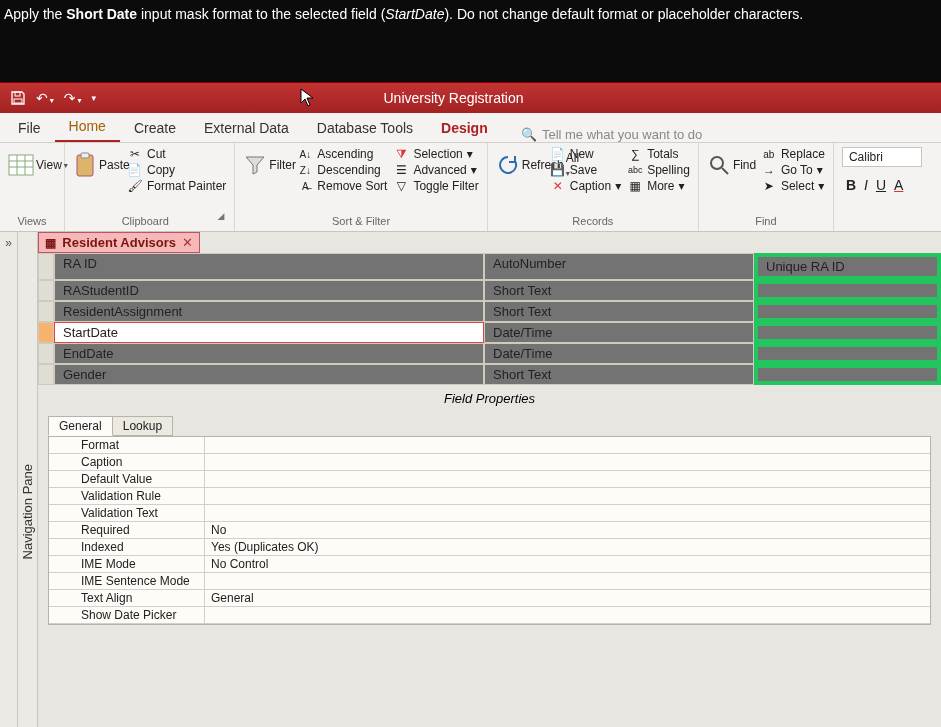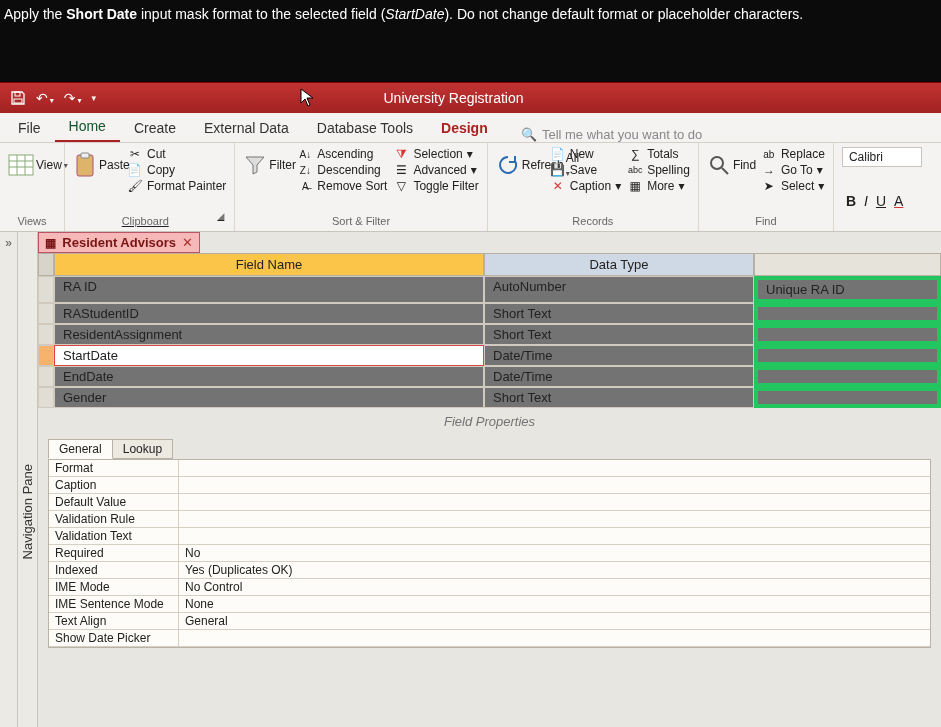--- a/index.html
+++ b/index.html
@@ -7,21 +7,21 @@
 .instruction-bar { color: #fff; padding: 6px 4px 60px 4px; font-size: 14px; }
 .cursor { position: absolute; left: 300px; top: 88px; font-size: 18px; color: #fff; text-shadow: 0 0 3px #000; }
 .app { background: #e9e8e6; border-top: 1px solid #8a0000; }
 .titlebar { background: linear-gradient(#c23333,#a22222); color: #fff; height: 30px; display: flex; align-items: center; }
 .qat { display: flex; align-items: center; gap: 10px; padding: 0 10px; }
 .qat-btn { color: #fff; font-size: 14px; }
 .qat .caret { font-size: 8px; margin-left:2px; }
 .title-text { flex: 1; text-align: center; font-size: 14px; }
 .tabs-row { background: #f5f3f1; display: flex; align-items: flex-end; border-bottom: 1px solid #d4cfc8; height: 30px; padding-left: 4px; }
 .menutab { padding: 6px 14px 6px 14px; font-size: 14px; color: #333; cursor: pointer; }
-.menutab.active-home { color: #14532d; border-bottom: 2px solid #a22; }
+.menutab.active-home { color: #a16207; border-bottom: 2px solid #a22; }
 .menutab.active-design { color: #a22; font-weight: 600; }
 .search-box { margin-left: 20px; display: flex; align-items: center; color: #888; font-size: 13px; }
 .search-box .mag { margin-right: 4px; }
 .ribbon { background: #f5f3f1; display: flex; border-bottom: 1px solid #c9c4bd; }
 .rgroup { border-right: 1px solid #dcd7cf; padding: 4px 8px 0 8px; display: flex; flex-direction: column; }
 .rgroup-body { flex: 1; display: flex; align-items: flex-start; gap: 6px; min-height: 66px; }
 .rgroup-label { text-align: center; font-size: 11px; color: #666; padding: 2px 0 4px 0; }
 .bigbtn { display: flex; flex-direction: row; align-items: center; justify-content: space-between; width: 48px; font-size: 12px; gap:2px; padding-top:4px;}
 .bigbtn .caret { font-size: 8px; color: #555; }
 .iconbox { width: 28px; height: 28px; display:flex; align-items:center; justify-content:center; font-size:20px; }
@@ -43,27 +43,27 @@
 .gh-fn { flex: 0 0 430px; background:#fbc54a; border:1px solid #b6b0a5; text-align:center; font-size:13px; padding:3px 0; }
 .gh-dt { flex: 0 0 270px; background:#cfd9e6; border:1px solid #b6b0a5; text-align:center; padding:3px 0;}
 .gh-desc { flex:1; background:#e6e3db; border:1px solid #b6b0a5;}
 .grow { display:flex; background:#737373; }
 .gc-sel { width:16px; background:#e0ddd4; border:1px solid #cfcabd; }
 .gc-sel.sel { background:#f7b36b; }
 .gc-fn { flex:0 0 430px; border:1px solid #cfcabd; padding:2px 8px; }
 .gc-fn.sel { border:1px solid #d44; background:#fff; }
 .gc-dt { flex:0 0 270px; border:1px solid #cfcabd; padding:2px 8px; }
 .gc-desc { flex:1; border:4px solid #22c55e; padding:2px 8px; }
-.fp-label { text-align:center; padding:6px 0; color:#737373; font-style:italic; font-size:13px;}
+.fp-label { text-align:center; padding:6px 0; color:#000000; font-style:italic; font-size:13px;}
 .prop-tabs { display:flex; margin: 4px 0 0 10px; }
 .prop-tab { border:1px solid #b9b3a7; background:#ece9e1; padding:2px 10px; font-size:12px; margin-right:-1px;}
 .prop-tab.active { background:#fdfcf8; border-bottom:1px solid #fdfcf8; position:relative; z-index:1;}
 .prop-grid { margin: 0 10px; border:1px solid #b9b3a7; background:#fdfcf8; }
 .prow { display:flex; border-bottom:1px solid #d6d0c4; font-size:12px; }
-.prow .plabel { width:130px; padding:1px 6px; border-right:1px solid #d6d0c4; }
+.prow .plabel { width:130px; padding:1px 6px; border-right:1px solid #d6d0c4;margin-left:26px; }
 .prow .pval { flex:1; padding:1px 6px; }
 .font-combo { border:1px solid #c9c4bd; background:#fff; padding:2px 6px; font-size:12px; width:80px;}
 .biu { display:flex; gap:8px; font-size:14px; font-family: 'Times New Roman', serif; padding:2px 4px;}
 .biu .u { text-decoration: underline; }
 .biu .i { font-style: italic; }
 .biu .b { font-weight: bold; }
 svg { display:block; }
 </style>
 </head>
 <body>
@@ -150,21 +150,21 @@
           <div class="stack-row">
               <span class="mini-icon">📄</span>
               <span>Copy</span>
             </div>
           <div class="stack-row">
               <span class="mini-icon">🖌</span>
               <span>Format Painter</span>
             </div>
         </div>
       </div>
-      <div style="display:flex; justify-content:space-between;text-decoration:underline;">
+      <div style="display:flex; justify-content:space-between;">
         <div class="rgroup-label" style="flex:1">Clipboard</div>
         <div class="dlg-launch">◢</div>
       </div>
     </div>
 
     <div class="rgroup">
       <div class="rgroup-body">
         <div class="bigbtn">
           <div class="iconbox">
             <svg width="24" height="24" viewBox="0 0 24 24">
@@ -278,21 +278,21 @@
               <span class="mini-icon">➤</span>
               <span>Select</span> 
               <span class="caret">▾</span>
             </div>
         </div>
       </div>
       <div class="rgroup-label">Find</div>
     </div>
 
     <div class="rgroup" style="border-right:none;">
-      <div class="rgroup-body" style="flex-direction:column; gap:24px;">
+      <div class="rgroup-body" style="flex-direction:column; gap:8px;">
         <div class="font-combo">Calibri</div>
         <div class="biu">
           <span class="b">B</span>
           <span class="i">I</span>
           <span class="u">U</span>
           <span style="text-decoration:underline; text-decoration-color:#d33;">A</span>
         </div>
       </div>
       <div class="rgroup-label">&nbsp;</div>
     </div>
@@ -306,26 +306,20 @@
     <div class="workspace">
 
       <div class="obj-tab">
         <div class="obj-tab-inner">
           <span class="grid-ic">▦</span>
           <span>Resident Advisors</span>
           <span class="x">✕</span>
         </div>
       </div>
 
-      <div class="grid-head">
-        <div class="gh-sel"></div>
-        <div class="gh-fn">Field Name</div>
-        <div class="gh-dt">Data Type</div>
-        <div class="gh-desc"></div>
-      </div>
 
       <div class="grow">
         <div class="gc-sel"></div>
         <div class="gc-fn">RA ID</div>
         <div class="gc-dt">AutoNumber</div>
         <div class="gc-desc">Unique RA ID</div>
       </div>
       <div class="grow">
         <div class="gc-sel"></div>
         <div class="gc-fn">RAStudentID</div>
@@ -391,21 +385,20 @@
         <div class="prow">
             <div class="plabel">Indexed</div>
             <div class="pval">Yes (Duplicates OK)</div>
           </div>
         <div class="prow">
             <div class="plabel">IME Mode</div>
             <div class="pval">No Control</div>
           </div>
         <div class="prow">
             <div class="plabel">IME Sentence Mode</div>
-            <div class="pval">None</div>
           </div>
         <div class="prow">
             <div class="plabel">Text Align</div>
             <div class="pval">General</div>
           </div>
         <div class="prow">
             <div class="plabel">Show Date Picker</div>
             <div class="pval"></div>
           </div>
       </div>

